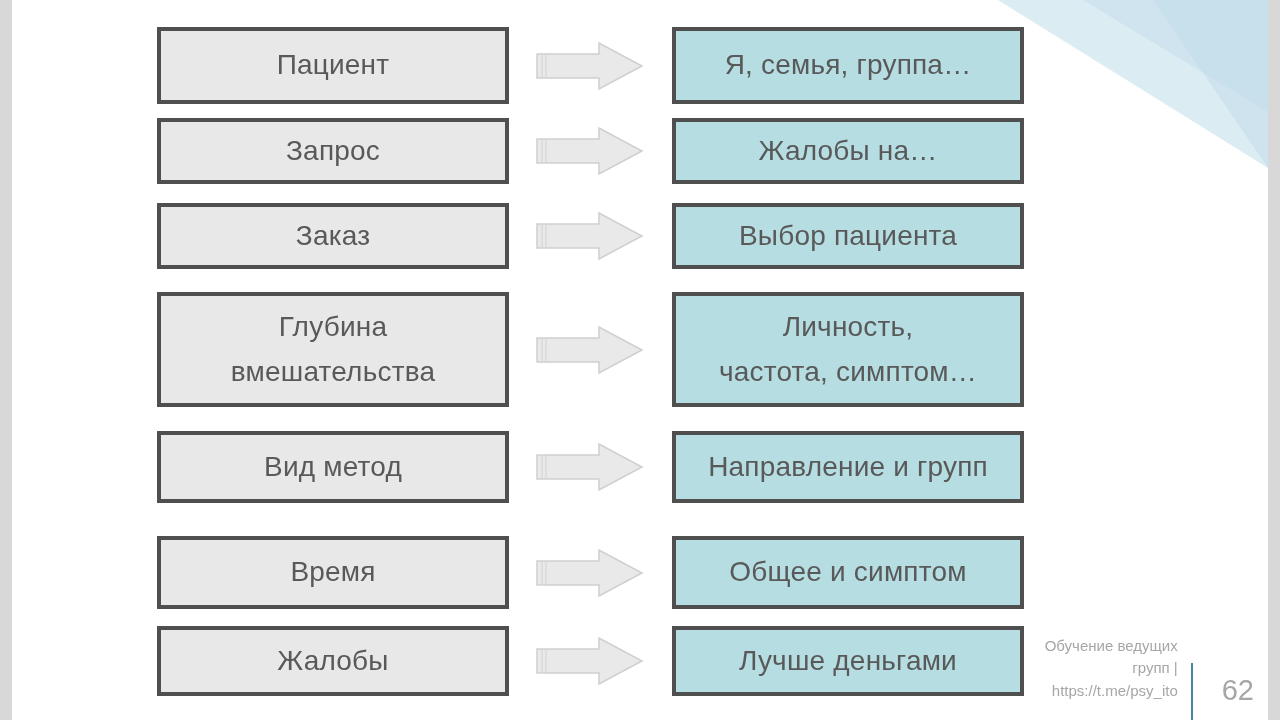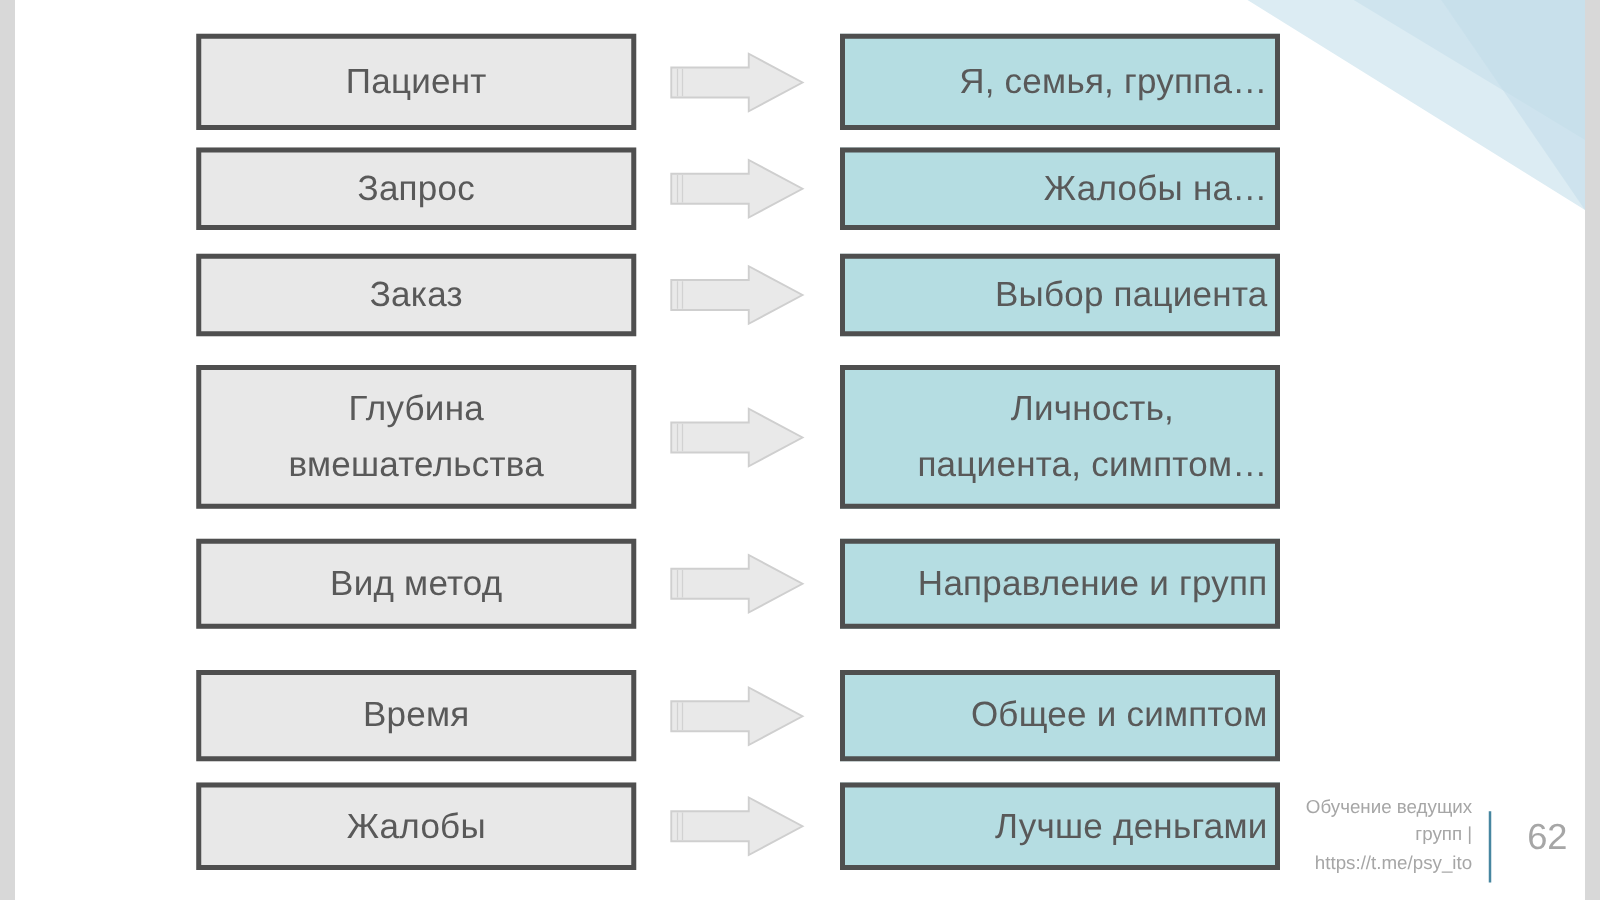--- a/index.html
+++ b/index.html
@@ -30,23 +30,23 @@
   .r7{top:626px;height:70px}
   .box{
     position:absolute;top:0;height:100%;box-sizing:border-box;
     border:4px solid var(--box-border);
     display:flex;align-items:center;justify-content:center;
     text-align:center;font-size:28px;color:var(--box-text);
     font-weight:400;letter-spacing:.2px;
   }
   .box span{white-space:pre-line;line-height:1.6;padding:0 6px;}
   .box.left{left:145px;width:352px;background:var(--left-box-fill);}
-  .box.right{left:660px;width:352px;background:var(--right-box-fill);justify-content:flex-end;}
+  .box.right{left:660px;width:352px;background:var(--right-box-fill);}
   .arrow{position:absolute;left:521px;top:50%;transform:translateY(-50%);}
-  .footer{position:absolute;right:0;bottom:0;display:flex;align-items:center;}
+  .footer{position:absolute;right:0;bottom:0;display:flex;align-items:flex-end;}
   .footer-caption{
     white-space:pre-line;text-align:right;font-size:15px;line-height:1.5;
     color:var(--footer-text);padding-bottom:18px;
   }
   .footer-divider{width:2px;height:57px;background:var(--divider);margin-left:13px;}
   .footer-page{font-size:29px;color:var(--footer-text);padding:0 14px 13px 29px;}
 </style>
 </head>
 <body>
 
@@ -101,21 +101,21 @@
     <div class="box left">
         <span>Глубина
 вмешательства</span>
       </div>
     <svg class="arrow" width="112" height="52" viewBox="0 0 112 52">
         <path d="M4 14 H66 V3 L109 26 L66 49 V38 H4 Z" fill="var(--arrow-fill)" stroke="var(--arrow-stroke)" stroke-width="1.5"></path>
         <path d="M9 15 V37 M13 15 V37" stroke="#d2d2d2" fill="none"></path>
       </svg>
     <div class="box right">
         <span>Личность,
-пациента, симптом…</span>
+частота, симптом…</span>
       </div>
   </div>
 
   <div class="row r5">
     <div class="box left">
         <span>Вид метод</span>
       </div>
     <svg class="arrow" width="112" height="52" viewBox="0 0 112 52">
         <path d="M4 14 H66 V3 L109 26 L66 49 V38 H4 Z" fill="var(--arrow-fill)" stroke="var(--arrow-stroke)" stroke-width="1.5"></path>
         <path d="M9 15 V37 M13 15 V37" stroke="#d2d2d2" fill="none"></path>

